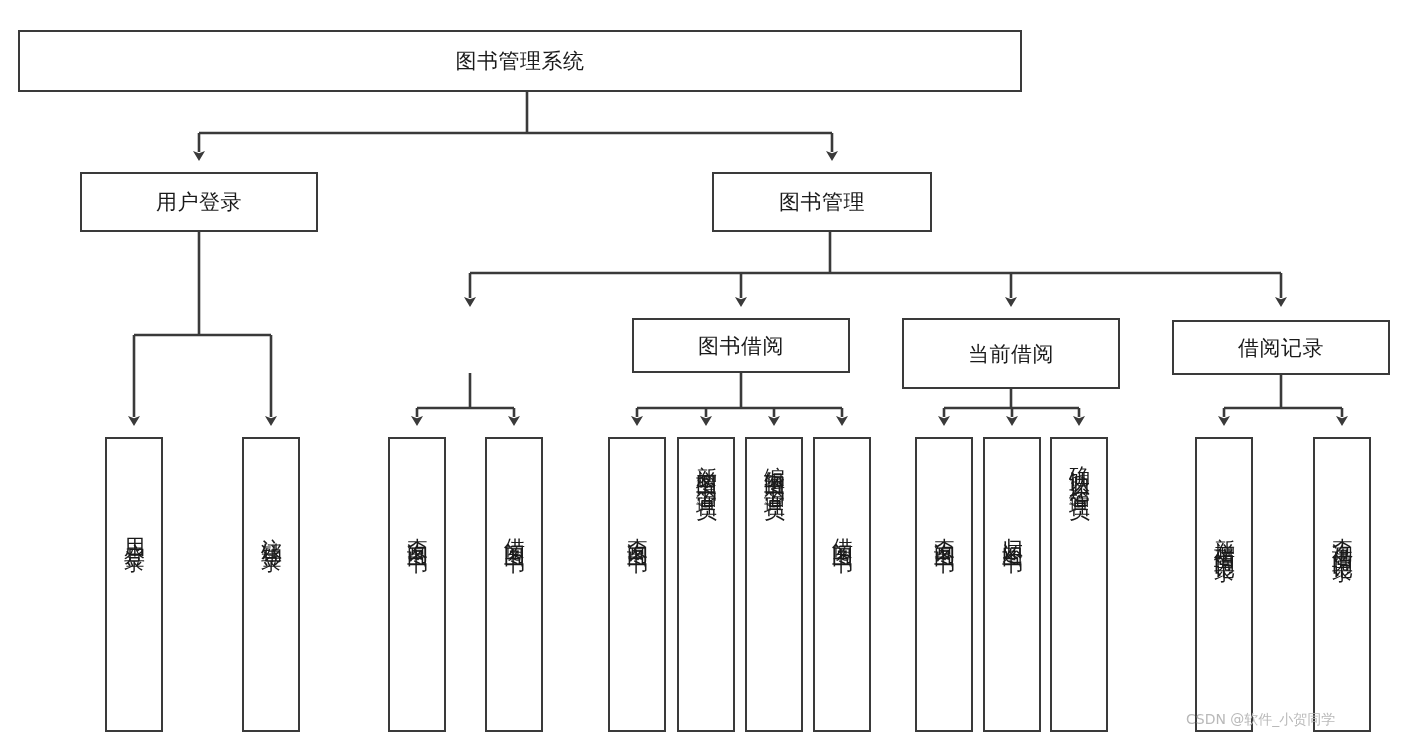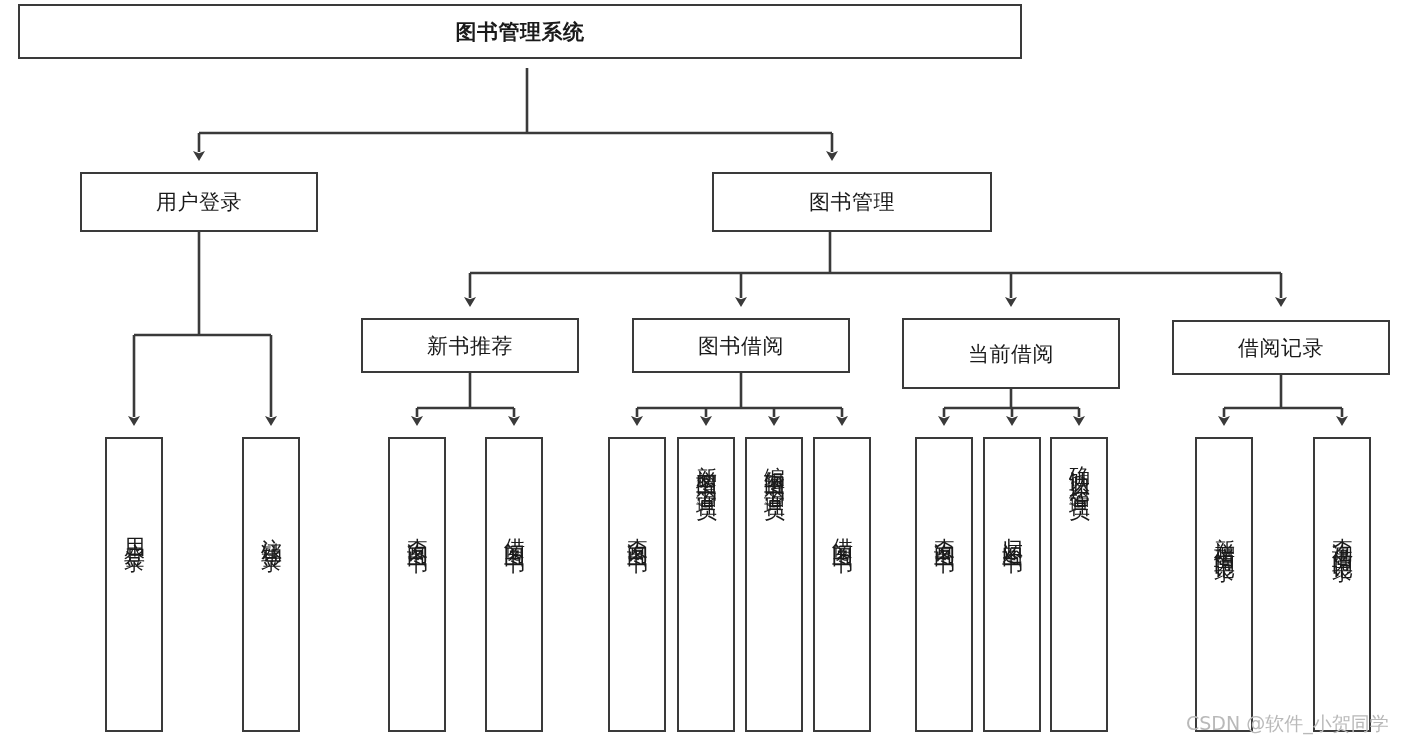--- a/index.html
+++ b/index.html
@@ -56,21 +56,21 @@
   }
   .node.leaf-mid .vtext {
     margin-top: 78px;
   }
   .node.leaf-tall .vtext {
     margin-top: 6px;
   }
   .watermark {
     position: absolute;
     color: #b9b9b9;
-    font-size: 19px;
+    font-size: 14px;
     white-space: nowrap;
     left: 1186px;
     top: 711px;
   }
 </style>
 </head>
 <body>
 
 <div id="canvas">
 
@@ -117,34 +117,31 @@
       <path d="M1012,408 L1012,417" marker-end="url(#arrow)"></path>
       <path d="M1079,408 L1079,417" marker-end="url(#arrow)"></path>
 
       <path d="M1281,373 L1281,408"></path>
       <path d="M1224,408 L1342,408"></path>
       <path d="M1224,408 L1224,417" marker-end="url(#arrow)"></path>
       <path d="M1342,408 L1342,417" marker-end="url(#arrow)"></path>
     </g>
   </svg>
 
-  <div class="node horiz" style="left: 18px; top: 4px; width: 1004px; height: 55px; font-weight: bold;">
+  <div class="node horiz" style="left: 18px; top: 30px; width: 1004px; height: 62px;">
     <span>图书管理系统</span>
   </div>
 
   <div class="node horiz" style="left: 80px; top: 172px; width: 238px; height: 60px;">
     <span>用户登录</span>
   </div>
-  <div class="node horiz" style="left: 712px; top: 172px; width: 280px; height: 60px;">
+  <div class="node horiz" style="left: 712px; top: 172px; width: 220px; height: 60px;">
     <span>图书管理</span>
   </div>
 
-  <div class="node horiz" style="left: 361px; top: 318px; width: 218px; height: 55px;">
-    <span>新书推荐</span>
-  </div>
   <div class="node horiz" style="left: 632px; top: 318px; width: 218px; height: 55px; text-align: center;">
     <span>图书借阅</span>
   </div>
   <div class="node horiz" style="left: 902px; top: 318px; width: 218px; height: 71px;">
     <span>当前借阅</span>
   </div>
   <div class="node horiz" style="left: 1172px; top: 320px; width: 218px; height: 55px;">
     <span>借阅记录</span>
   </div>
 

